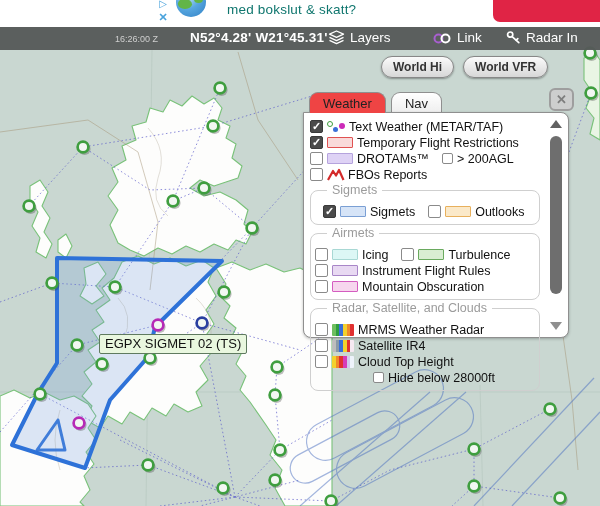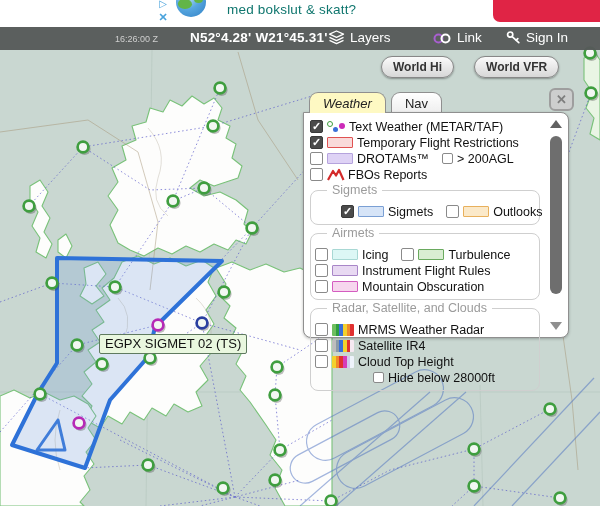--- a/index.html
+++ b/index.html
@@ -24,35 +24,35 @@
   .tb-coords { position:absolute; left:190px; top:3px; font-size:13.5px; font-weight:bold; letter-spacing:.2px; }
   .tb-item { position:absolute; top:3px; display:flex; align-items:center; gap:5px; font-size:13.5px; cursor:pointer; }
   .tb-layers { left:328px; } .tb-link { left:432px; } .tb-signin { left:506px; }
   .tb-item svg { display:block; }
 
   
   .map-wrap { position:absolute; left:0; top:0; width:600px; height:506px; z-index:1; }
   .map-svg { position:absolute; left:0; top:0; }
 
   
-  .world-buttons { position:absolute; left:381px; top:56px; display:flex; gap:20px; z-index:20;justify-content:flex-end; }
+  .world-buttons { position:absolute; left:381px; top:56px; display:flex; gap:9px; z-index:20;justify-content:flex-end; }
   .wbtn { font-family:inherit; font-size:12px; font-weight:bold; color:#333; padding:3px 11px; border-radius:11px;
           border:1px solid #878787; background:linear-gradient(#fbfbfb,#d7d7d7); box-shadow:0 1px 2px rgba(0,0,0,.35); cursor:pointer; }
   .wbtn.active { background:linear-gradient(#6c93c8,#2d5c9f); color:#fff; border-color:#1e4a86; }
 
   
   .sigmet-tooltip { position:absolute; z-index:10; font-size:13px; color:#111; padding:1px 5px 2px 5px;
                     border:1.5px solid #5f7a5f; border-radius:2px; white-space:nowrap; }
 
   
   .panel { position:absolute; left:303px; top:92px; width:266px; z-index:25; }
   .tabs { display:flex; gap:5px; margin-left:6px; height:20px; position:relative; }
   .tab { font-family:inherit; font-size:13px; color:#222; padding:2px 13px 0 13px; background:linear-gradient(#ffffff,#efefef);
          border:1px solid #8f8f8f; border-bottom:none; border-radius:9px 9px 0 0; cursor:pointer; position:relative; }
-  .tab.active { background:#fef9c3; z-index:3; margin-bottom:-1px; padding-bottom:1px;font-style:italic; }
+  .tab.active { background:#ef4444; z-index:3; margin-bottom:-1px; padding-bottom:1px; }
   .panel-close { position:absolute; left:246px; top:-4px; width:25px; height:23px; border-radius:6px; z-index:4;
                  background:rgba(205,205,205,.92); border:2px solid #9e9e9e; color:#7e7e7e; font-size:13px; font-weight:bold;
                  line-height:18px; text-align:center; cursor:pointer; }
   .panel-body { position:relative; width:266px; height:226px; background:#fff; border:1px solid #8f8f8f;
                 border-radius:0 8px 8px 8px; box-shadow:0 1px 3px rgba(0,0,0,.25); padding:5px 26px 4px 6px; z-index:2; }
 
   .row { display:flex; align-items:center; height:15px; margin:1px 0; font-size:12.5px; color:#111; white-space:nowrap; }
   .cb { width:13px; height:13px; border:1px solid #8a8a8a; border-radius:2px; background:#fff; flex:0 0 auto;
         margin-right:4px; position:relative; cursor:pointer; }
   .cb.small { width:11px; height:11px; }
@@ -62,21 +62,21 @@
   .stripes { width:22px; height:12px; margin-right:4px; flex:0 0 auto; border-radius:1px; }
   .pair2 { display:flex; align-items:center; margin-left:13px; }
   .dots-icon { position:relative; width:19px; height:13px; margin-right:3px; flex:0 0 auto; }
   .dots-icon i { position:absolute; border-radius:50%; }
   .dots-icon .d0 { width:6px; height:6px; border:1.5px solid #3f9e3f; background:#fff; left:0; top:1px; }
   .dots-icon .d1 { width:5px; height:5px; left:6px; top:7px; }
   .dots-icon .d2 { width:6px; height:6px; left:12px; top:3px; }
   .pirep-svg { margin-right:3px; flex:0 0 auto; }
 
   .group { position:relative; border:1.5px solid #cfcfcf; border-radius:8px; margin:8px 2px 0 0; padding:12px 4px 4px 4px; }
-  .group.indent1 { padding-left:30px; }
+  .group.indent1 { padding-left:12px; }
   .group-title { position:absolute; top:-8px; left:16px; background:#fff; padding:0 5px; color:#9b9b9b; font-size:12.5px; line-height:15px; }
   .hide-row { margin-left:30px;padding-left:28px; }
 
   .scrollbar { position:absolute; top:7px; right:4px; bottom:7px; width:16px; }
   .scroll-up   { position:absolute; top:0; left:2px; width:0; height:0; border-left:6px solid transparent; border-right:6px solid transparent; border-bottom:8px solid #616161; cursor:pointer; }
   .scroll-thumb{ position:absolute; top:16px; left:2px; width:12px; height:158px; background:#6e6e6e; border-radius:6px; cursor:pointer; }
   .scroll-down { position:absolute; bottom:0; left:2px; width:0; height:0; border-left:6px solid transparent; border-right:6px solid transparent; border-top:8px solid #8f8f8f; cursor:pointer; }
 </style>
 </head>
 <body>
@@ -252,21 +252,21 @@
     <span>Link</span>
   </div>
   <div class="tb-item tb-signin">
     <svg width="15" height="15" viewBox="0 0 15 15">
       <g fill="none" stroke="#fff" stroke-width="1.7" stroke-linecap="round">
         <circle cx="4.2" cy="4.6" r="2.6"></circle>
         <line x1="6.4" y1="6.8" x2="12.8" y2="12.6"></line>
         <line x1="10.2" y1="10.2" x2="11.8" y2="8.6"></line>
       </g>
     </svg>
-    <span>Sign In</span>
+    <span>Radar In</span>
   </div>
 </div>
 
 <div class="world-buttons">
   <button class="wbtn">World Hi</button>
   <button class="wbtn">World VFR</button>
 </div>
 
 <div class="panel">
   <div class="tabs">

